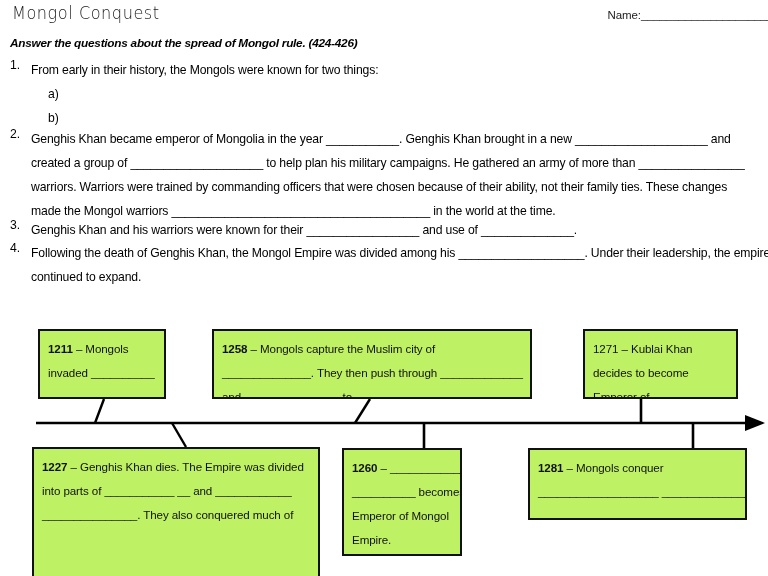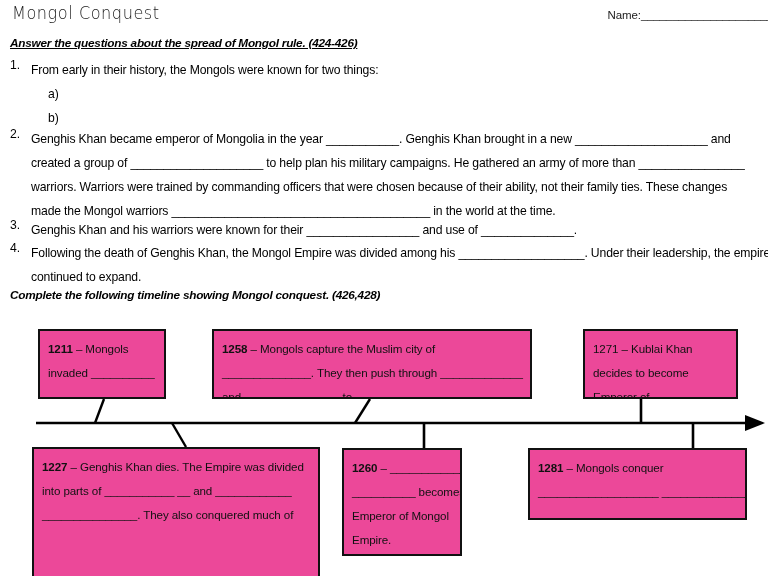--- a/index.html
+++ b/index.html
@@ -54,21 +54,21 @@
   
   .directions {
     position: absolute;
     font-weight: bold;
     font-style: italic;
     font-size: 11.8px;
     color: #000;
     letter-spacing: -0.25px;
     white-space: nowrap;
   }
-  #dir1 { left: 10px; top: 36px; text-decoration: underline; }
+  #dir1 { left: 10px; top: 36px; }
   #dir2 { left: 10px; top: 288px; }
 
   
   .q {
     position: absolute;
     font-size: 12.2px;
     letter-spacing: -0.15px;
     color: #000;
   }
   .q .num {
@@ -103,21 +103,21 @@
     position: absolute;
     left: 0; top: 0;
     width: 768px; height: 576px;
     pointer-events: none;
   }
   .timeline-area svg { display: block; }
 
   .tbox {
     position: absolute;
     border: 2.2px solid #111;
-    background: #ec4899;
+    background: #bef264;
     box-sizing: border-box;
     font-size: 11.6px;
     line-height: 24px;
     color: #111;
     letter-spacing: -0.1px;
     padding: 6px 0 0 8px;
     overflow: hidden;
   }
   .tbox .yr { font-weight: bold; }
   .tbox .ln { display: block; white-space: nowrap; }
@@ -171,21 +171,20 @@
   </div>
 
   <div class="q" id="q4">
     <span class="num">4.</span>
     <span class="body">
       <span class="qline">Following the death of Genghis Khan, the Mongol Empire was divided among his ___________________.  Under their leadership, the empire</span>
       <span class="qline">continued to expand.</span>
     </span>
   </div>
 
-  <div class="directions" id="dir2">Complete the following timeline showing Mongol conquest.  (426,428)</div>
 
   <div class="timeline-area">
     <svg width="768" height="576" viewBox="0 0 768 576" xmlns="http://www.w3.org/2000/svg">
 
       <g stroke="#000" stroke-width="2.6" fill="none">
         <line x1="36" y1="423" x2="753" y2="423"></line>
       </g>
 
       <polygon points="745,415 765,423 745,431" fill="#000"></polygon>
 

